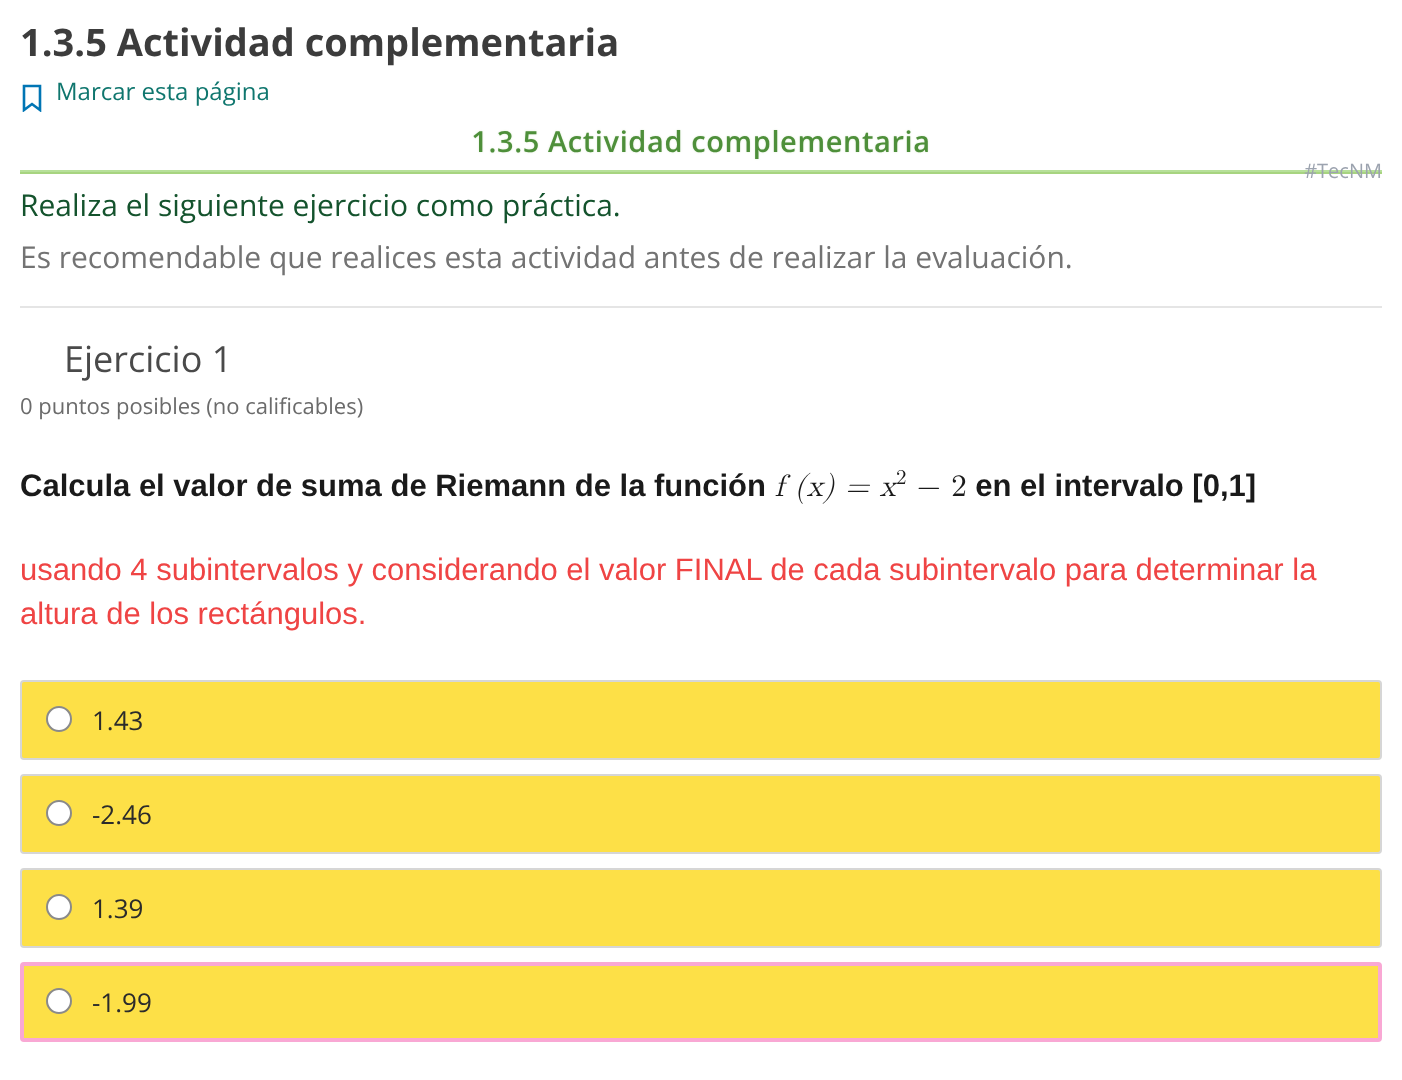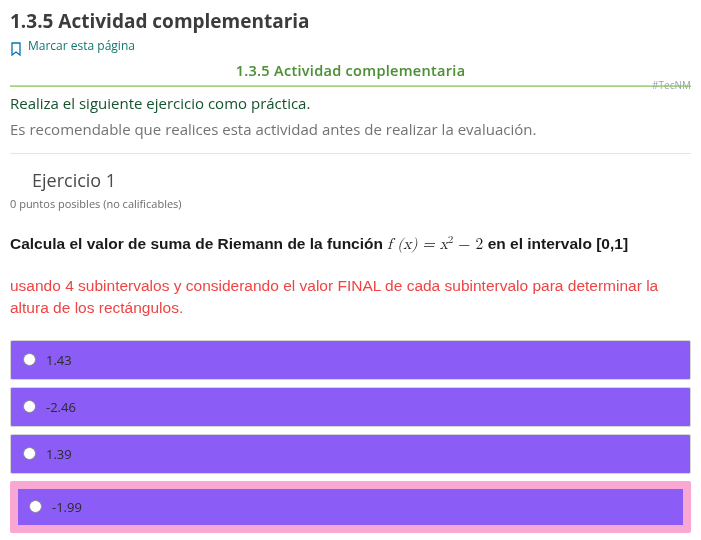--- a/index.html
+++ b/index.html
@@ -128,24 +128,24 @@
   .option {
     border: 1px solid #d6d6d6;
     border-radius: 2px;
     padding: 10px 12px;
     display: flex;
     align-items: center;
     gap: 10px;
     font-size: 13px;
     color: #2b2b2b;
     cursor: pointer;
-    background: #8b5cf6;
+    background: #fde047;
   }
   .option.selected {
-    border: 8px solid #f9a8d4;
+    border: 2px solid #f9a8d4;
     padding: 9px 11px;
   }
   .radio {
     width: 13px;
     height: 13px;
     border: 1.5px solid #8a8a8a;
     border-radius: 50%;
     flex-shrink: 0;
     position: relative;
     background: #fff;

